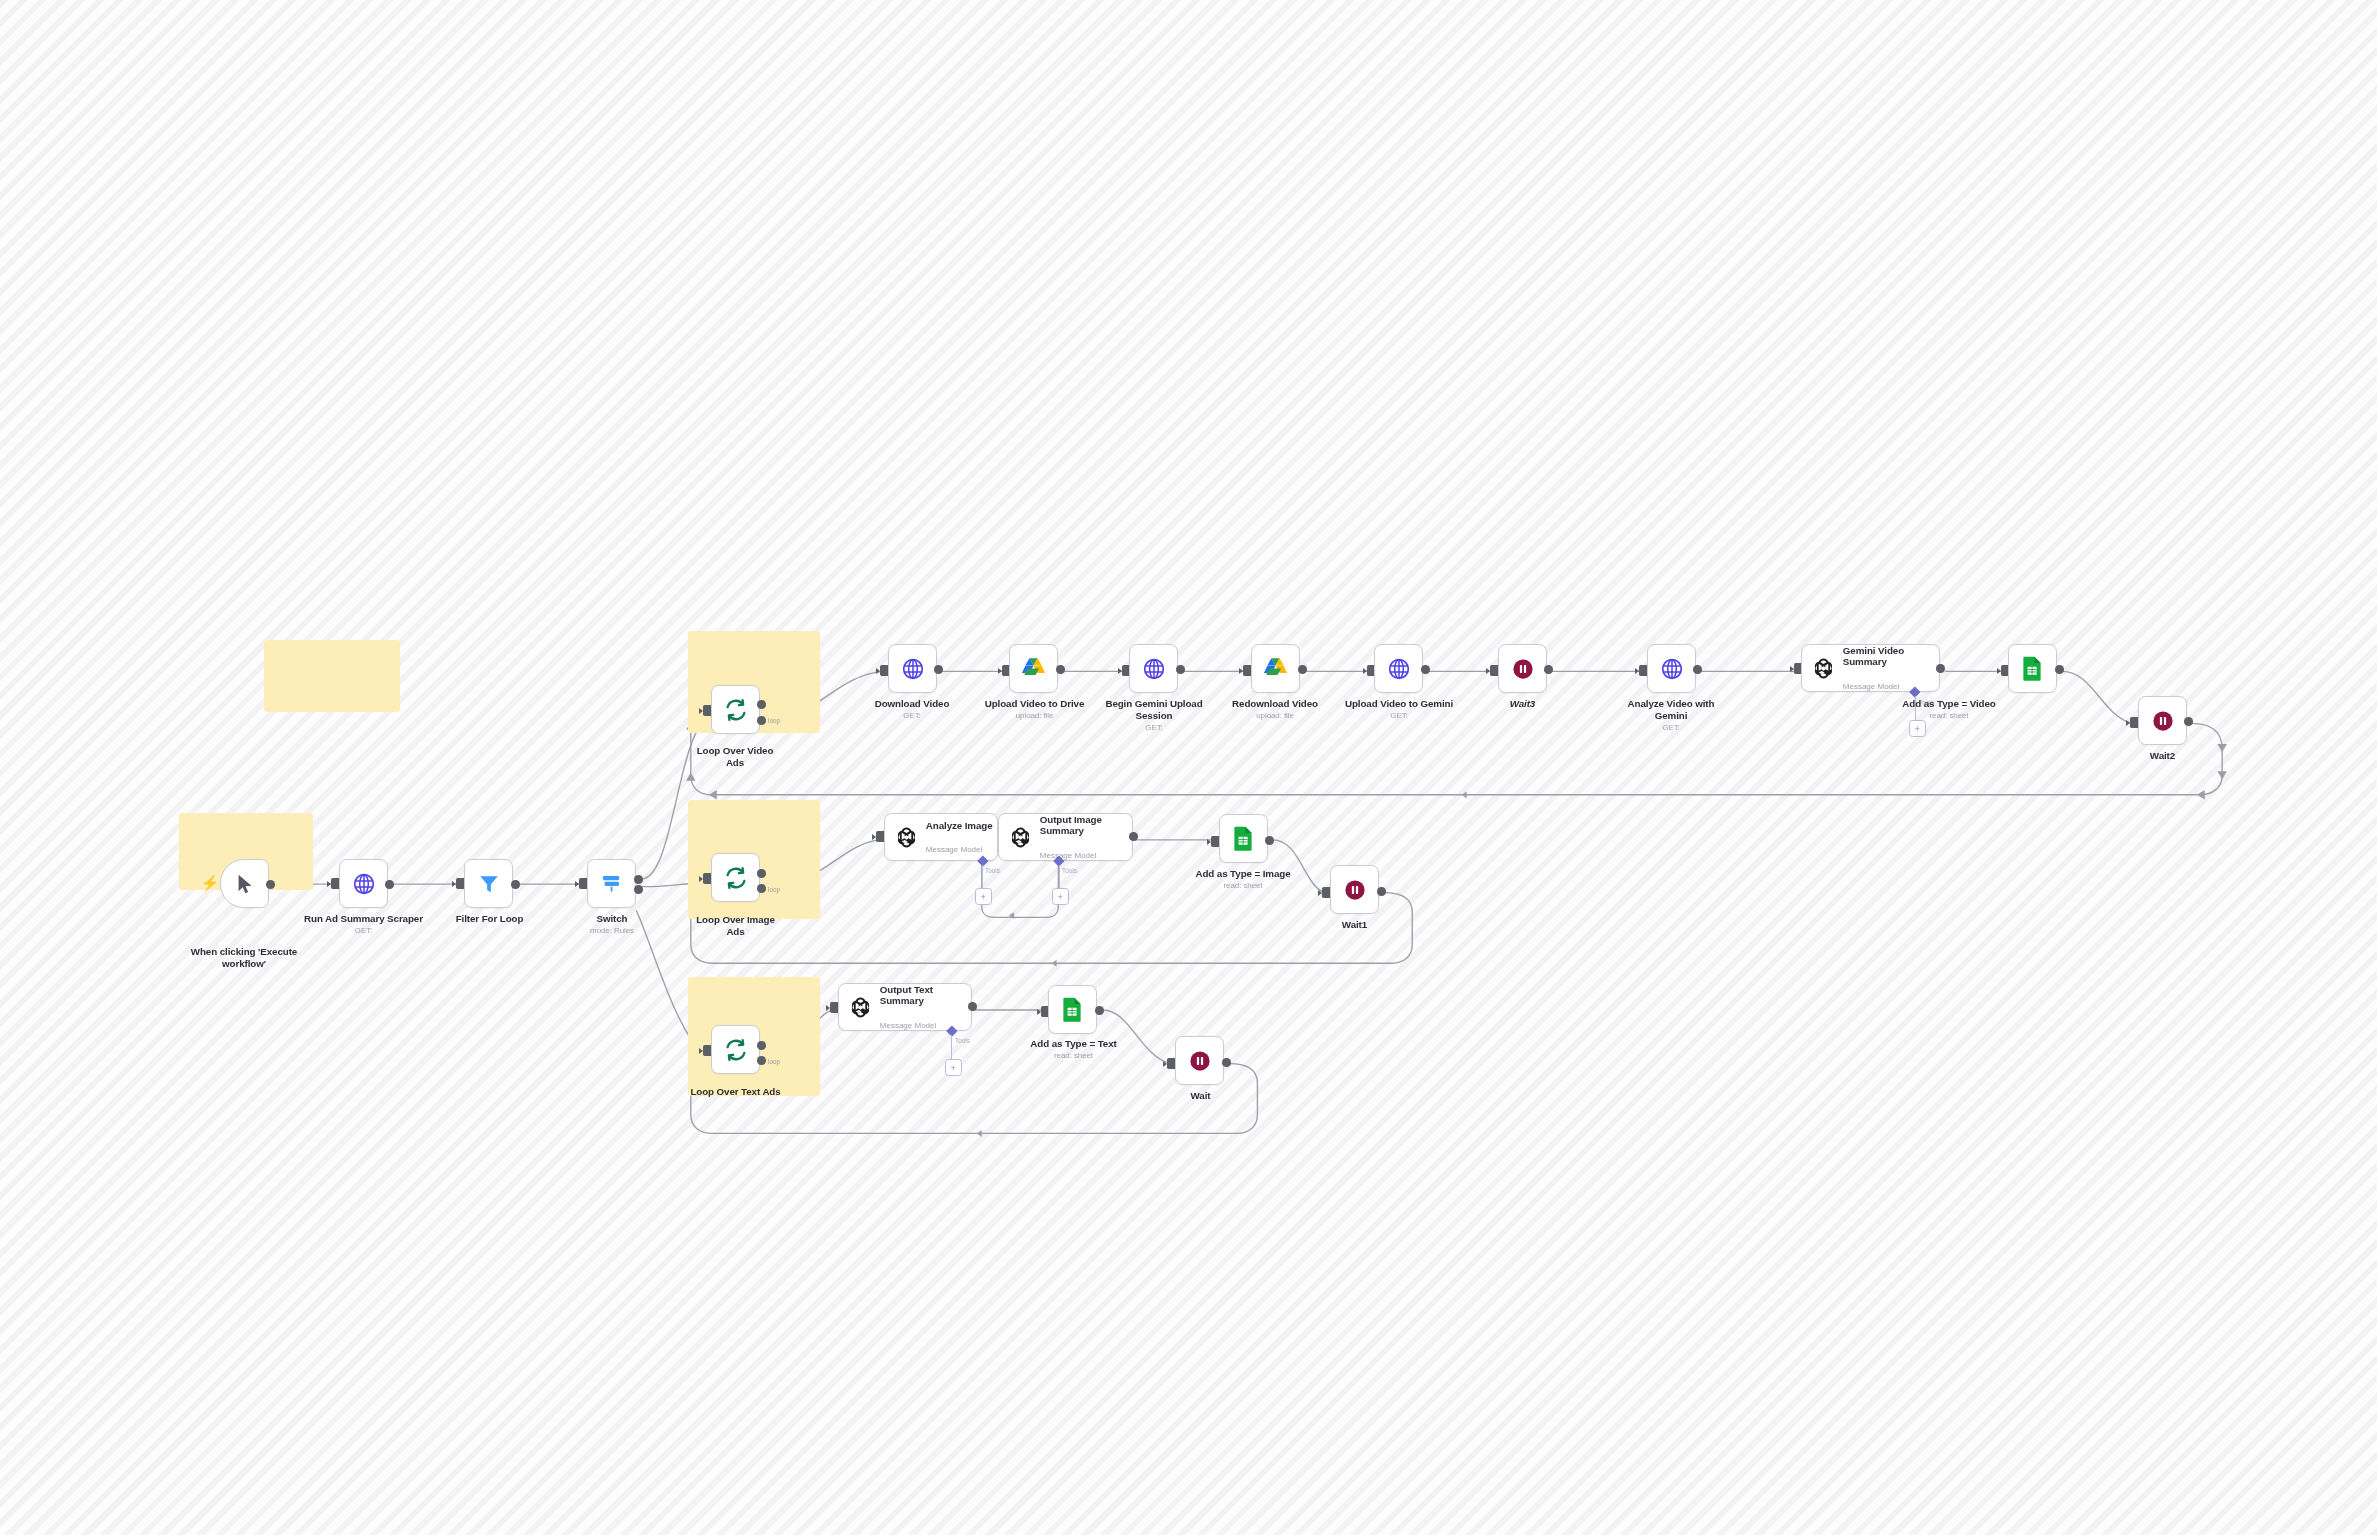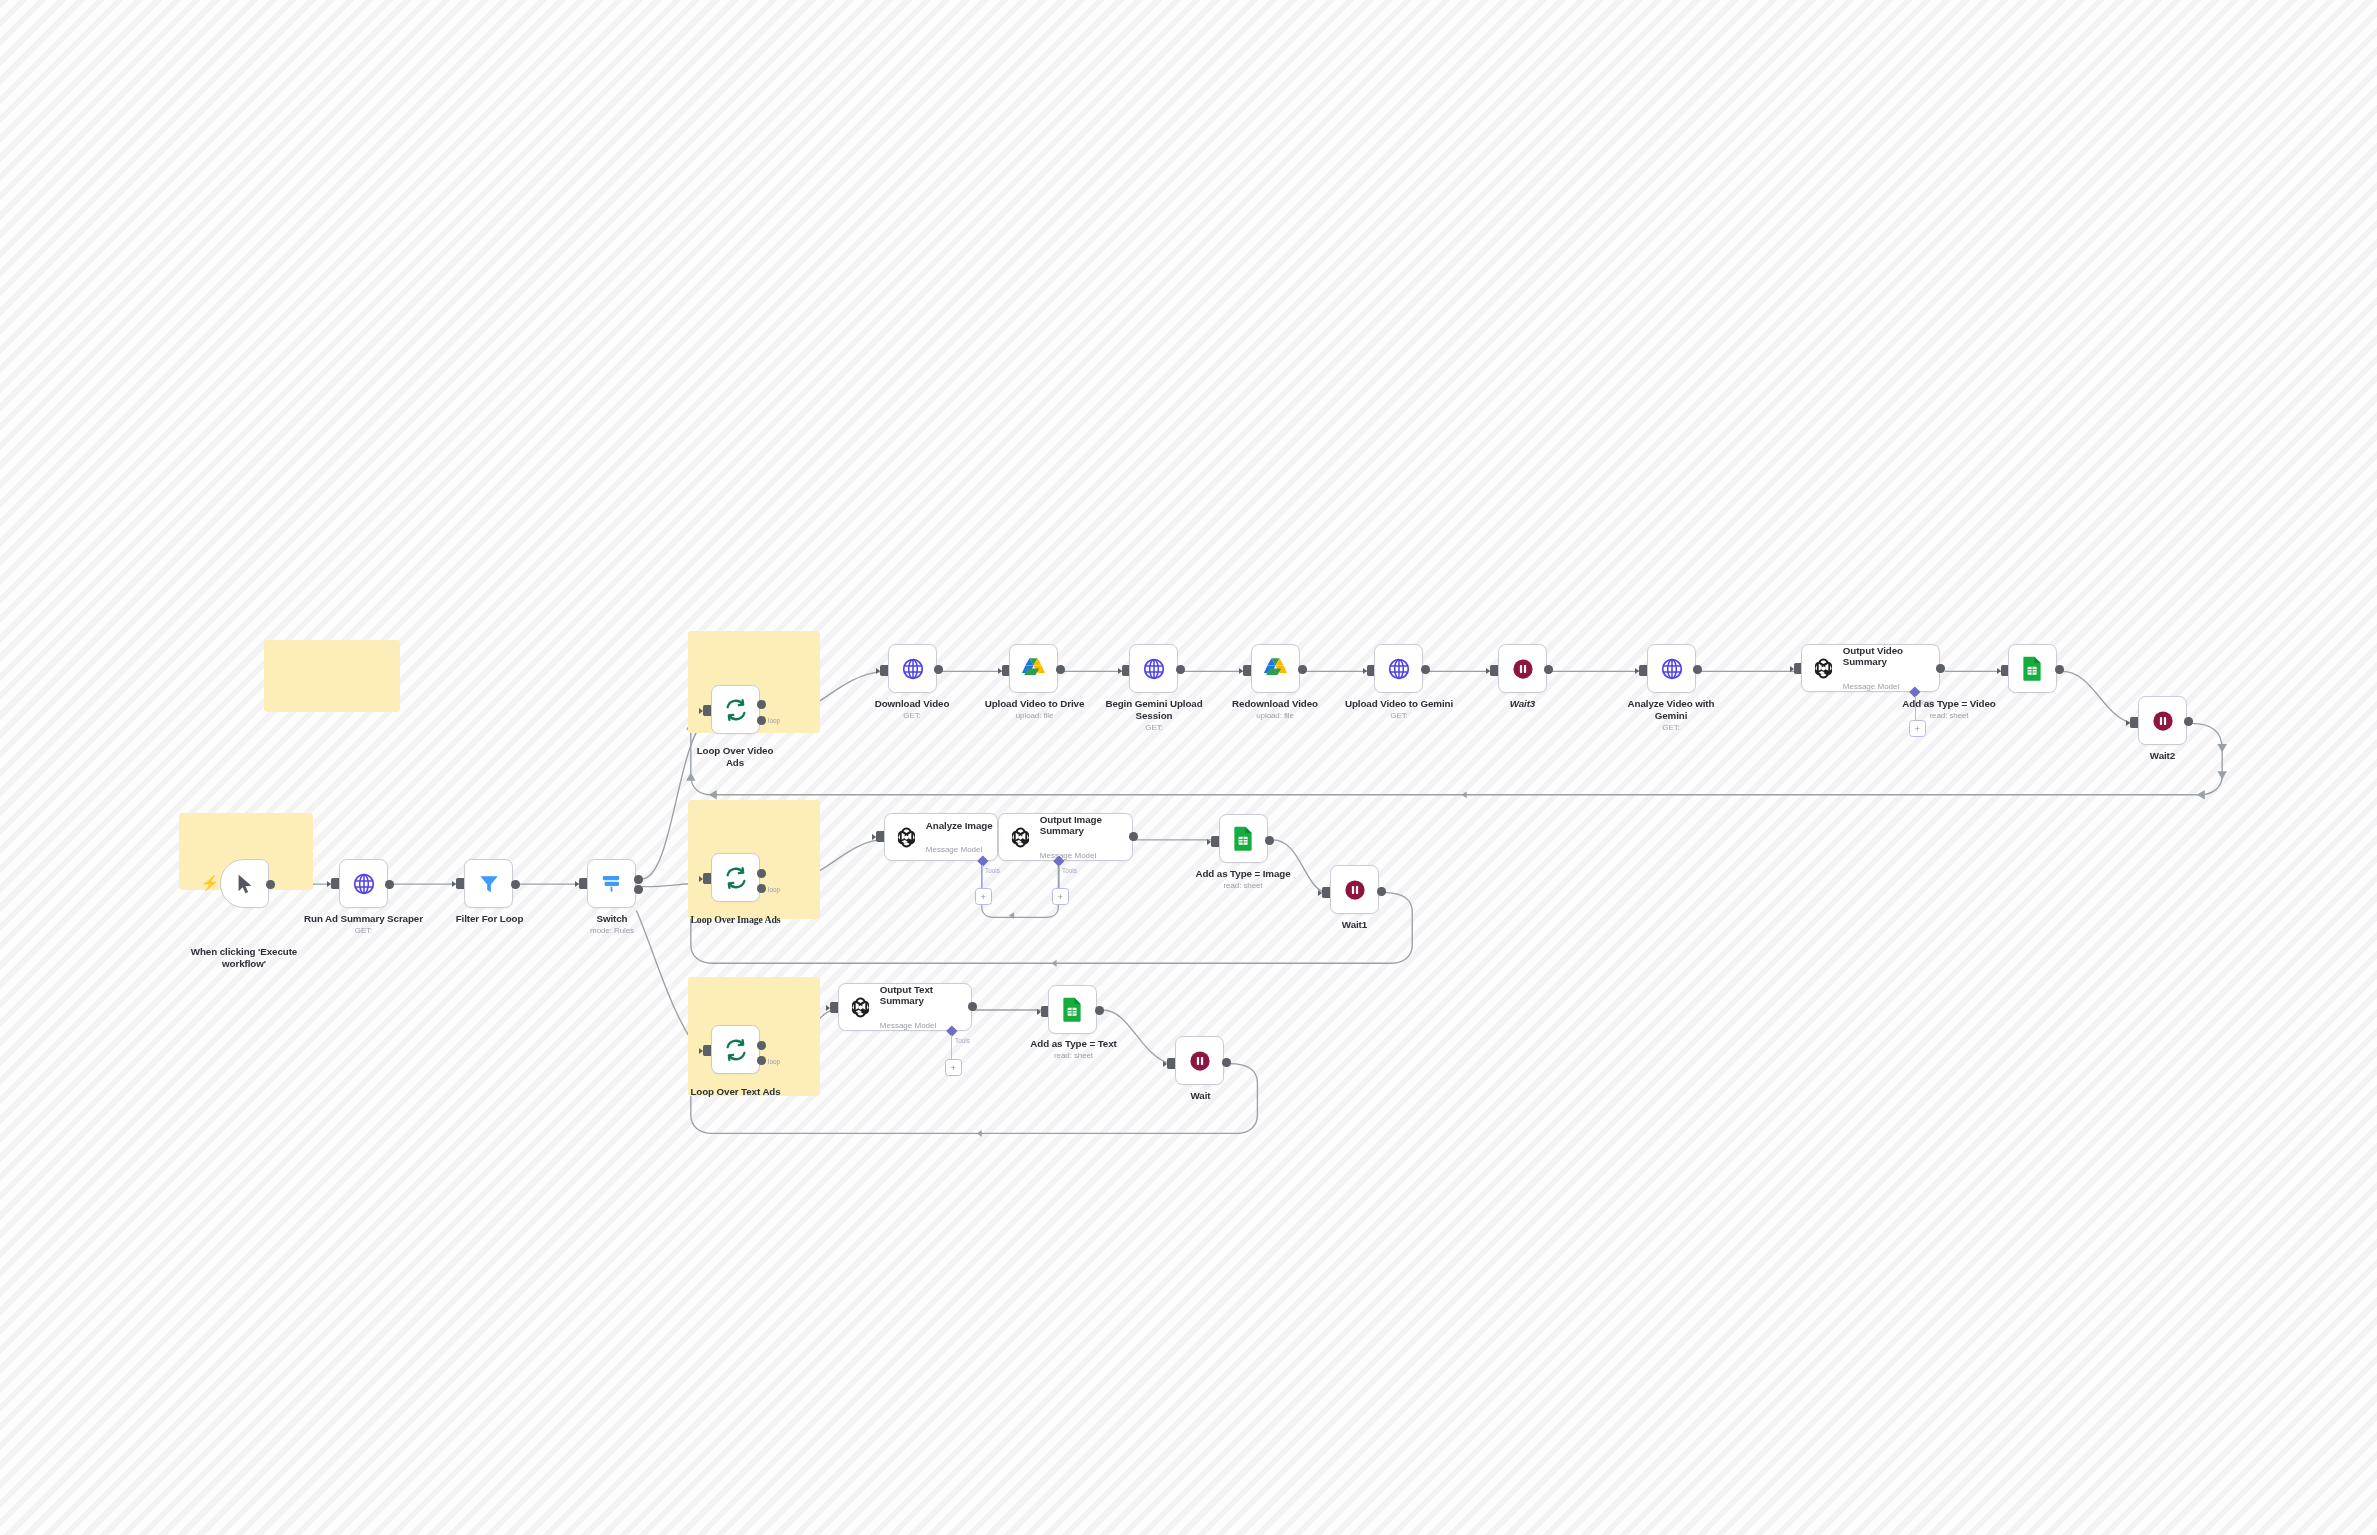--- a/index.html
+++ b/index.html
@@ -419,21 +419,21 @@
   </div>
 
   <div class="port-in" style="left:1794px;top:663px;"></div>
   <div class="node wide" style="left:1801px;top:644px;width:139px;height:48px;">
     <span class="ico">
       <svg width="23" height="23" viewBox="0 0 24 24">
           <path d="M12 1.6c-2.3 0-4.3 1.4-5.1 3.4-2.2.3-3.9 2.2-3.9 4.5 0 .9.3 1.8.7 2.5-.5.8-.7 1.6-.7 2.5 0 2.3 1.7 4.2 3.9 4.5.8 2 2.8 3.4 5.1 3.4s4.3-1.4 5.1-3.4c2.2-.3 3.9-2.2 3.9-4.5 0-.9-.3-1.7-.7-2.5.5-.8.7-1.6.7-2.5 0-2.3-1.7-4.2-3.9-4.5-.8-2-2.8-3.4-5.1-3.4zm0 2.1c1.3 0 2.5.7 3.1 1.8L12 7.3 8.9 5.5c.6-1.1 1.8-1.8 3.1-1.8zM7 7.1l3.1 1.8v3.6L7 14.3V7.1zm10 0v7.2l-3.1-1.8V8.9L17 7.1zM5.1 8.7v5.5c-.6-.5-1-1.3-1-2.2 0-1.4.4-2.6 1-3.3zm13.8 0c.6.7 1 1.9 1 3.3 0 .9-.4 1.7-1 2.2V8.7zM12 9.7l2 1.2v2.2l-2 1.2-2-1.2v-2.2l2-1.2zM7 16.3l3.1-1.8 3.1 1.8-3.1 1.8L7 16.3zm10 0l-3.1 1.8 3.1 1.8v-3.6zM12 20.3c-1.3 0-2.5-.7-3.1-1.8l3.1-1.8 3.1 1.8c-.6 1.1-1.8 1.8-3.1 1.8z" fill="#1e1e1e"></path>
         </svg>
     </span>
     <span class="inner-label">
-      <span class="inner-title">Output Video Summary</span>
+      <span class="inner-title">Gemini Video Summary</span>
       <span class="inner-sub">Message Model</span>
     </span>
   </div>
   <div class="port" style="left:1936px;top:664px;"></div>
   <div class="tooldia" style="left:1911px;top:688px;"></div>
   <div class="toolline" style="left:1915px;top:696px;height:24px;"></div>
   <span class="toollabel" style="left:1919px;top:699px;">Tools</span>
   <div class="toolplus" style="left:1909px;top:720px;">+</div>
 
   <div class="port-in" style="left:2001px;top:665px;"></div>
@@ -475,21 +475,21 @@
         <path d="M3.6 9.2 A8.6 8.6 0 0 1 18.8 6.2"></path>
           <path d="M20.4 14.8 A8.6 8.6 0 0 1 5.2 17.8"></path>
         <path d="M18.6 2.2 L19.2 6.6 L14.8 7.1" stroke-linejoin="round"></path>
         <path d="M5.4 21.8 L4.8 17.4 L9.2 16.9" stroke-linejoin="round"></path>
       </svg>
     </span>
   </div>
   <div class="port" style="left:757px;top:869px;"></div>
   <div class="port" style="left:757px;top:884px;"></div>
   <span class="portlabel" style="left:768px;top:886px;">loop</span>
-  <div class="nlabel" style="left:688px;top:914px;width:95px;font-family:Liberation Serif, serif;">
+  <div class="nlabel" style="left:688px;top:914px;width:95px;">
     <span>Loop Over Image Ads</span>
   </div>
 
   <div class="port-in" style="left:876px;top:831px;"></div>
   <div class="node wide" style="left:884px;top:813px;width:114px;height:48px;">
     <span class="ico">
       <svg width="23" height="23" viewBox="0 0 24 24">
           <path d="M12 1.6c-2.3 0-4.3 1.4-5.1 3.4-2.2.3-3.9 2.2-3.9 4.5 0 .9.3 1.8.7 2.5-.5.8-.7 1.6-.7 2.5 0 2.3 1.7 4.2 3.9 4.5.8 2 2.8 3.4 5.1 3.4s4.3-1.4 5.1-3.4c2.2-.3 3.9-2.2 3.9-4.5 0-.9-.3-1.7-.7-2.5.5-.8.7-1.6.7-2.5 0-2.3-1.7-4.2-3.9-4.5-.8-2-2.8-3.4-5.1-3.4zm0 2.1c1.3 0 2.5.7 3.1 1.8L12 7.3 8.9 5.5c.6-1.1 1.8-1.8 3.1-1.8zM7 7.1l3.1 1.8v3.6L7 14.3V7.1zm10 0v7.2l-3.1-1.8V8.9L17 7.1zM5.1 8.7v5.5c-.6-.5-1-1.3-1-2.2 0-1.4.4-2.6 1-3.3zm13.8 0c.6.7 1 1.9 1 3.3 0 .9-.4 1.7-1 2.2V8.7zM12 9.7l2 1.2v2.2l-2 1.2-2-1.2v-2.2l2-1.2zM7 16.3l3.1-1.8 3.1 1.8-3.1 1.8L7 16.3zm10 0l-3.1 1.8 3.1 1.8v-3.6zM12 20.3c-1.3 0-2.5-.7-3.1-1.8l3.1-1.8 3.1 1.8c-.6 1.1-1.8 1.8-3.1 1.8z" fill="#1e1e1e"></path>
         </svg>
     </span>

